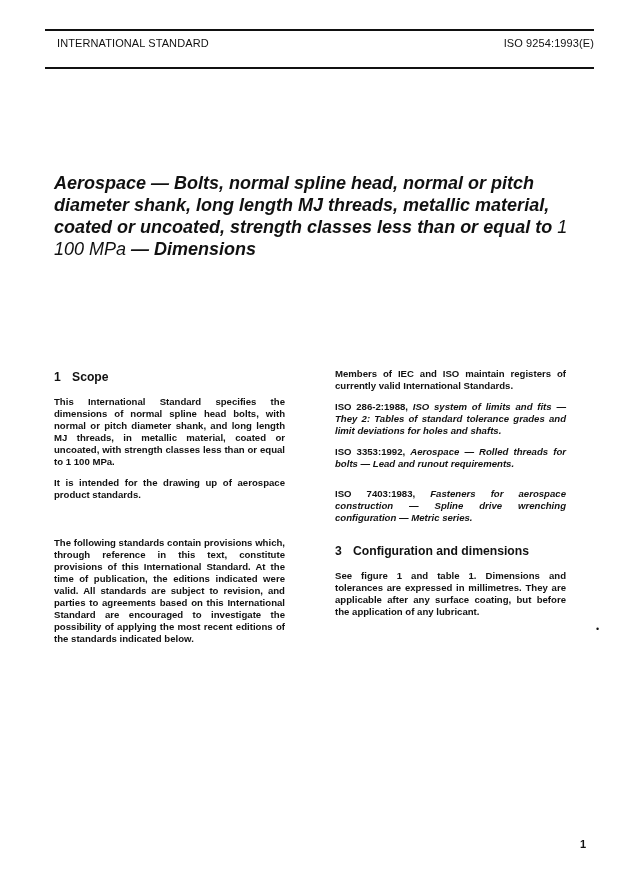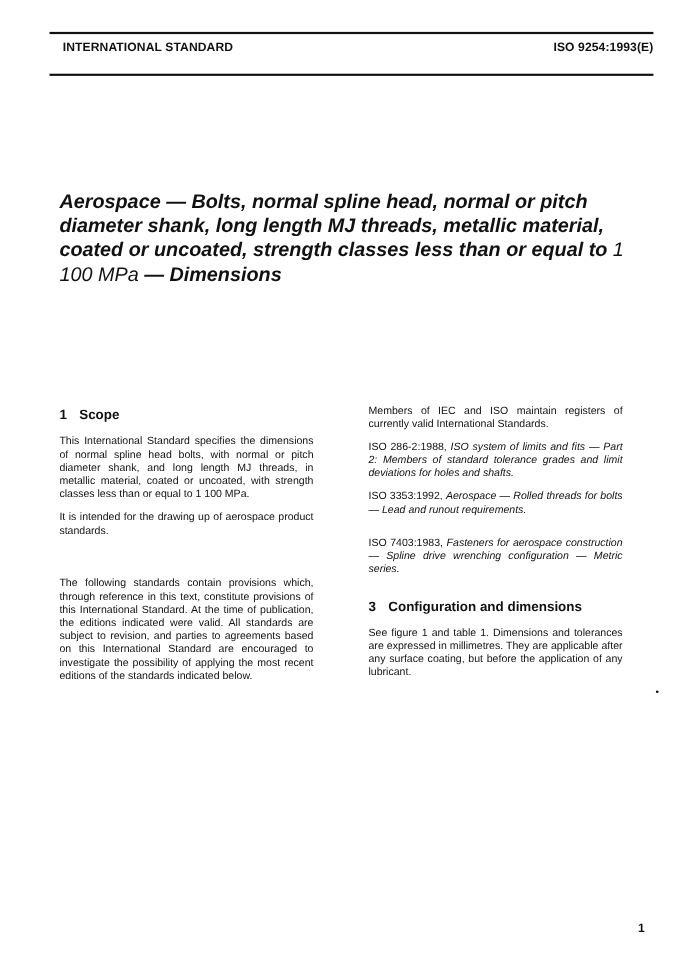--- a/index.html
+++ b/index.html
@@ -1,28 +1,28 @@
 <!DOCTYPE html>
 <html><head>
 <meta charset="utf-8">
 <style>
   html, body { margin: 0; padding: 0; background: #ffffff; }
   body { width: 621px; height: 877px; position: relative; overflow: hidden; color: #111; font-family: "Liberation Sans", sans-serif; }
   .rule { position: absolute; left: 45px; width: 549px; height: 2px; background: #111; }
-  .hdr { position: absolute; top: 37px; font-weight: bold; font-size: 11px; letter-spacing: 0.1px; padding-left: 12px; }
+  .hdr { position: absolute; top: 37px; font-weight: normal; font-size: 11px; letter-spacing: 0.1px; padding-left: 12px; }
   .hdr-left { left: 45px; }
   .hdr-right { right: 27px; text-align: center; }
   .title { position: absolute; left: 54px; top: 172px; width: 520px; font-size: 18px; line-height: 22px; font-weight: bold; margin: 0; font-style: italic; }
   .title .light { font-weight: normal; }
   .col { position: absolute; width: 231px; font-size: 9.6px; line-height: 12px; }
   .col-left { left: 54px; top: 370px; }
   .col-right { left: 335px; top: 368px; }
   h2 { font-size: 12.2px; font-weight: bold; margin: 0; line-height: 14px; }
   h2 .num { display: inline-block; width: 18px; }
-  p { margin: 0; text-align: justify; }
+  p { margin: 0; text-align: justify; font-weight: bold; }
   .gap-h { height: 12px; }
   .gap-p { height: 9px; }
   .gap-sec { height: 24px; }
   em { font-style: italic; }
   .page-num { position: absolute; left: 580px; top: 838px; font-size: 11px; font-weight: bold; }
   .speck { position: absolute; left: 596px; top: 624px; font-size: 9px; }
 </style>
 </head>
 <body>
 
@@ -40,21 +40,21 @@
   <div class="gap-p"></div>
   <p>It is intended for the drawing up of aerospace product standards.</p>
   <div class="gap-sec"></div>
   <div class="gap-h"></div>
   <p>The following standards contain provisions which, through reference in this text, constitute provisions of this International Standard. At the time of publication, the editions indicated were valid. All standards are subject to revision, and parties to agreements based on this International Standard are encouraged to investigate the possibility of applying the most recent editions of the standards indicated below.</p>
 </div>
 
 <div class="col col-right">
   <p>Members of IEC and ISO maintain registers of currently valid International Standards.</p>
   <div class="gap-p"></div>
-  <p><span>ISO 286-2:1988,</span> <em>ISO system of limits and fits — Part 2: Members of standard tolerance grades and limit deviations for holes and shafts.</em></p>
+  <p><span>ISO 286-2:1988,</span> <em>ISO system of limits and fits — They 2: Tables of standard tolerance grades and limit deviations for holes and shafts.</em></p>
   <div class="gap-p"></div>
   <p><span>ISO 3353:1992,</span> <em>Aerospace — Rolled threads for bolts — Lead and runout requirements.</em></p>
   <div class="gap-p"></div>
   <div class="gap-p"></div>
   <p><span>ISO 7403:1983,</span> <em>Fasteners for aerospace construction — Spline drive wrenching configuration — Metric series.</em></p>
   <div class="gap-sec" style="height:20px;"></div>
   <h2><span class="num">3</span><span>Configuration and dimensions</span></h2>
   <div class="gap-h"></div>
   <p>See figure 1 and table 1. Dimensions and tolerances are expressed in millimetres. They are applicable after any surface coating, but before the application of any lubricant.</p>
 </div>

